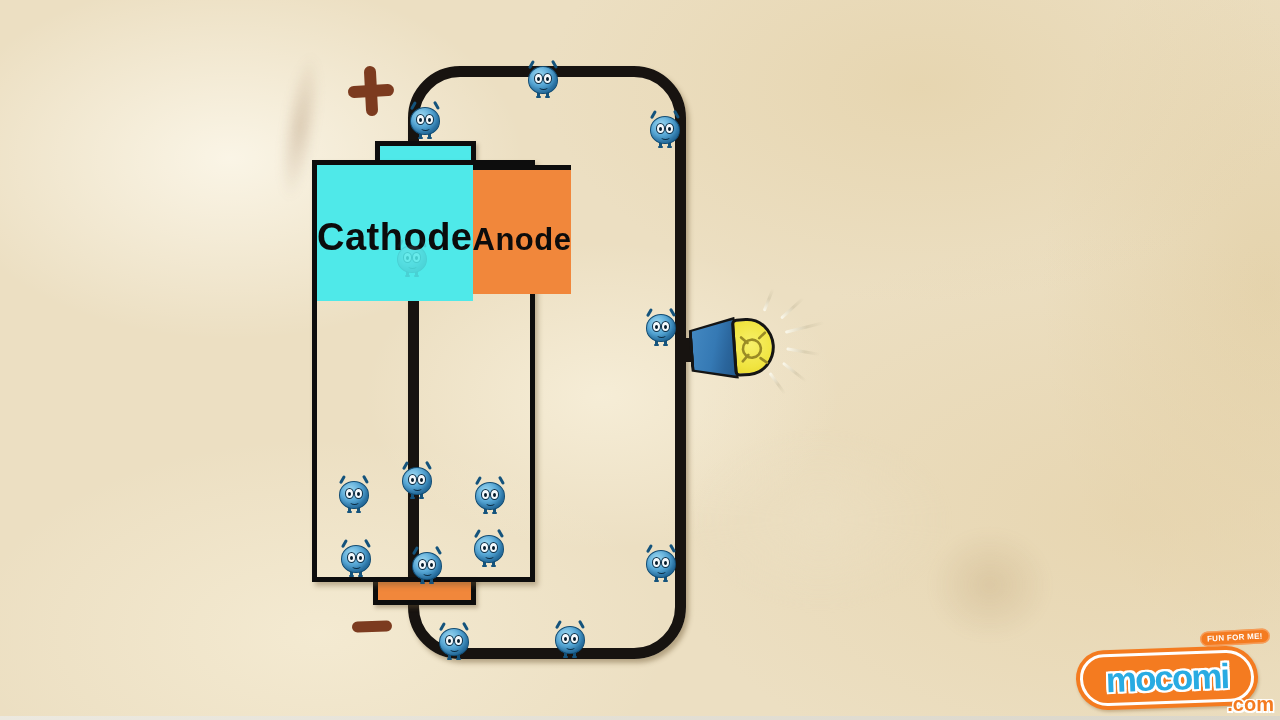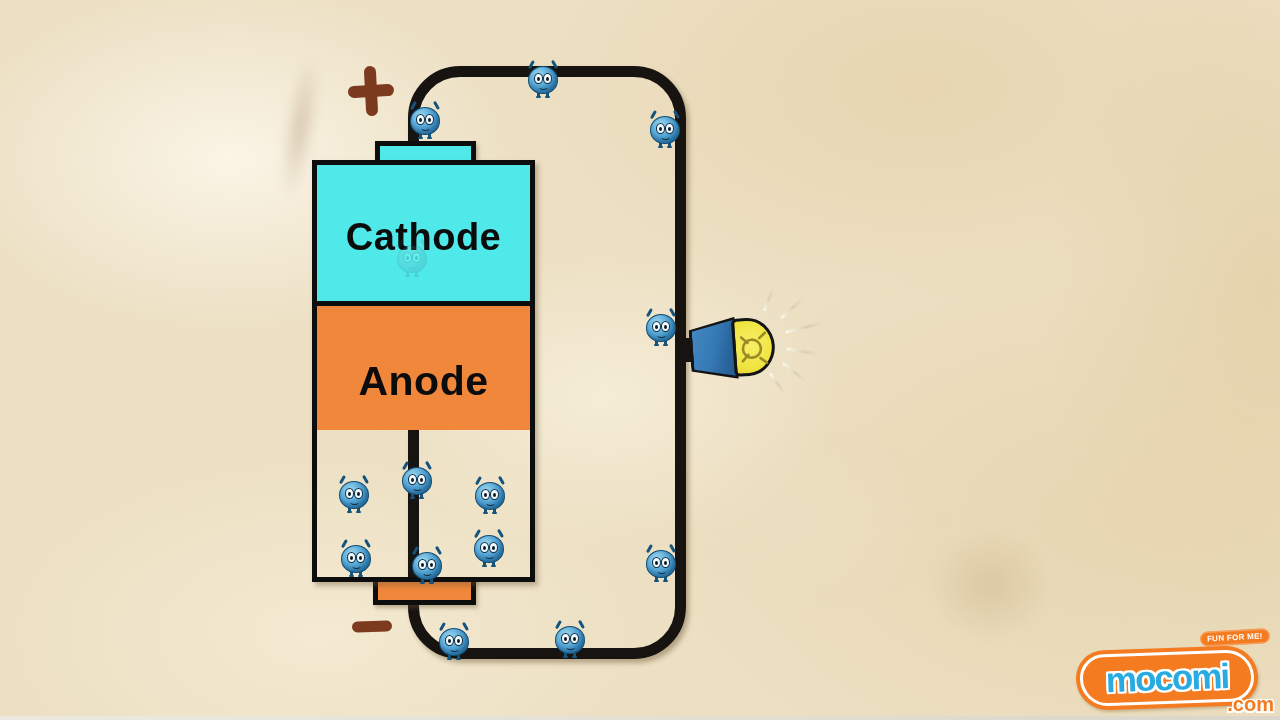--- a/index.html
+++ b/index.html
@@ -28,31 +28,31 @@
     box-shadow:3px 4px 5px rgba(110,88,52,.45);z-index:2;
   }
   .bulb-nub{position:absolute;left:678px;top:338px;width:16px;height:24px;background:var(--wire,#171310);z-index:3;border-radius:2px;}
 
   
   .battery-cap{position:absolute;box-sizing:border-box;border:5px solid #0d0d0d;z-index:4;box-shadow:2px 3px 4px rgba(110,88,52,.4);}
   .cap-top{left:375px;top:141px;width:101px;height:24px;background:var(--cathode,#4fe9e9);}
   .cap-bottom{left:373px;top:577px;width:103px;height:28px;background:var(--anode,#f1873b);}
   .battery-body{
     position:absolute;left:312px;top:160px;width:223px;height:422px;box-sizing:border-box;
-    border:5px solid #0d0d0d;z-index:5;display:flex;flex-direction:column;
+    border:5px solid #0d0d0d;z-index:5;display:flex;flex-direction:row;
     box-shadow:3px 4px 5px rgba(110,88,52,.4);
   }
   .bat-section{box-sizing:border-box;display:flex;align-items:center;justify-content:center;}
   .sec-cathode{height:136px;background:var(--cathode,#4fe9e9);}
   .sec-electrolyte{height:147px;background:var(--electrolyte,#fdfd38);border-top:5px solid #0d0d0d;}
   .sec-anode{height:129px;background:var(--anode,#f1873b);border-top:5px solid #0d0d0d;align-items:flex-start;}
   .bat-label{font-weight:bold;color:#0c0c0c;letter-spacing:.5px;}
   .lbl-cathode{font-size:38px;margin-top:8px;}
   .lbl-electrolyte{font-size:34px;}
-  .lbl-anode{font-size:41px;margin-top:52px;}
+  .lbl-anode{font-size:31px;margin-top:52px;}
 
   
   .plus{position:absolute;left:348px;top:66px;width:46px;height:50px;z-index:3;transform:rotate(-3deg);}
   .plus::before{content:"";position:absolute;left:17px;top:0;width:12px;height:50px;background:var(--terminal,#7c3b1f);border-radius:6px;}
   .plus::after{content:"";position:absolute;left:0;top:19px;width:46px;height:12px;background:var(--terminal,#7c3b1f);border-radius:6px;}
   .minus{position:absolute;left:352px;top:621px;width:40px;height:11px;background:var(--terminal,#7c3b1f);border-radius:6px;z-index:3;transform:rotate(-2deg);}
 
   
   .bulb-assembly{position:absolute;left:680px;top:314px;width:140px;height:76px;z-index:6;transform:rotate(-4deg);transform-origin:10px 38px;}
   .socket-outline{position:absolute;left:10px;top:6px;width:47px;height:62px;background:#141414;clip-path:polygon(0 17%,100% 0,100% 100%,0 83%);}

